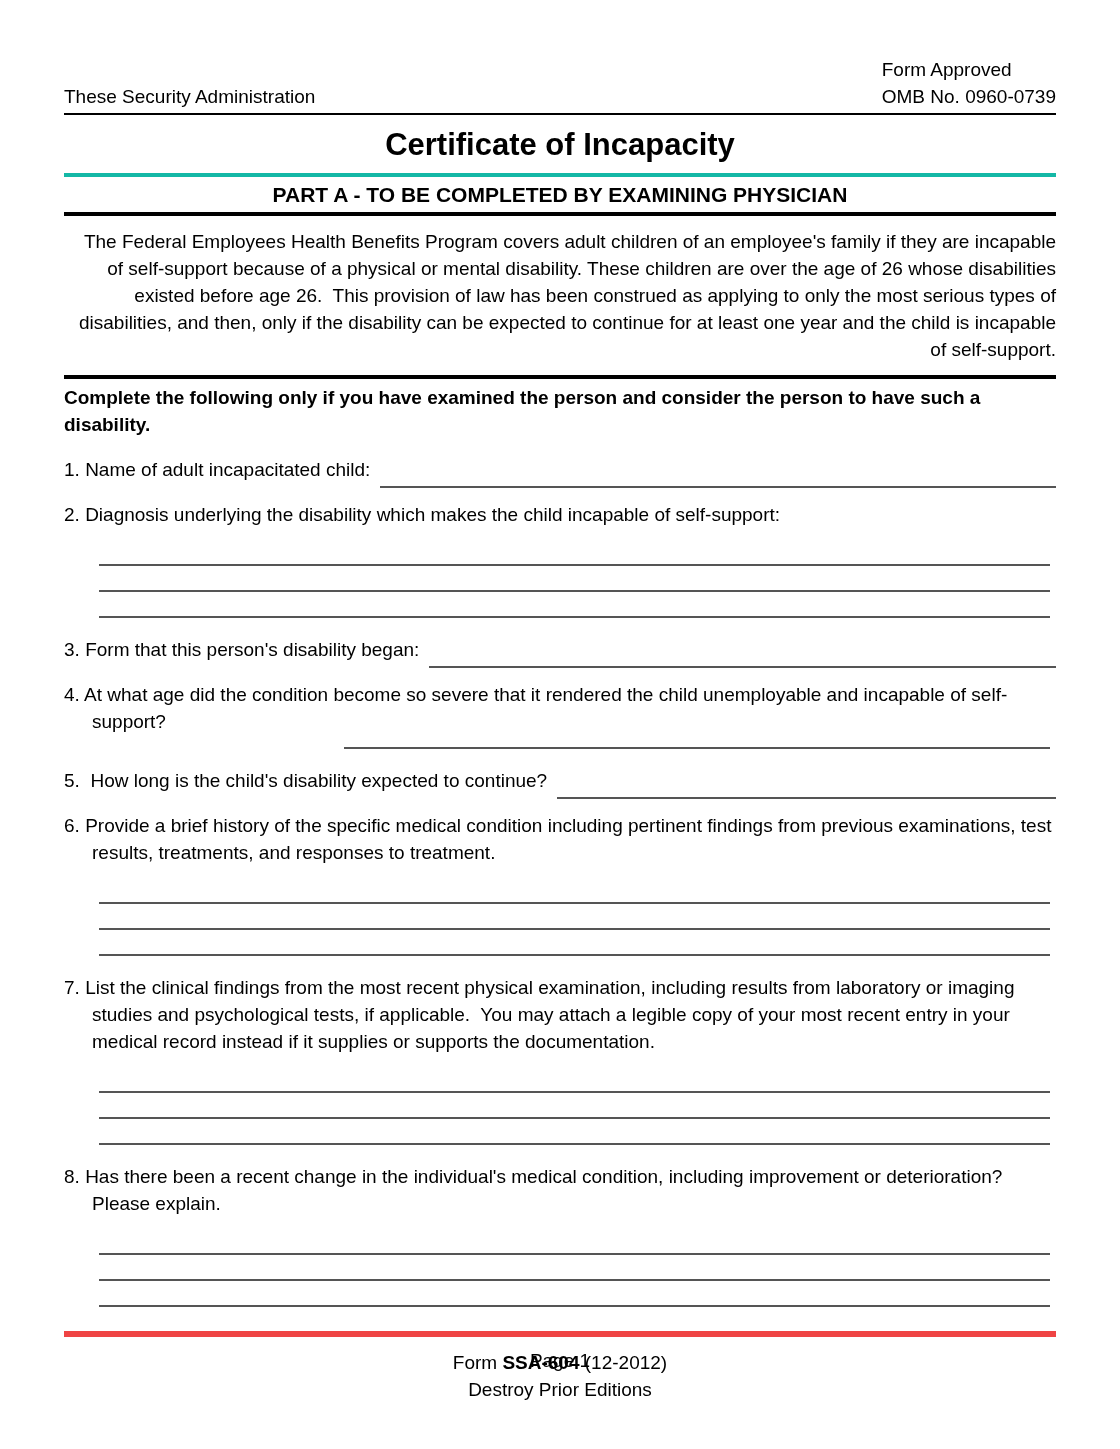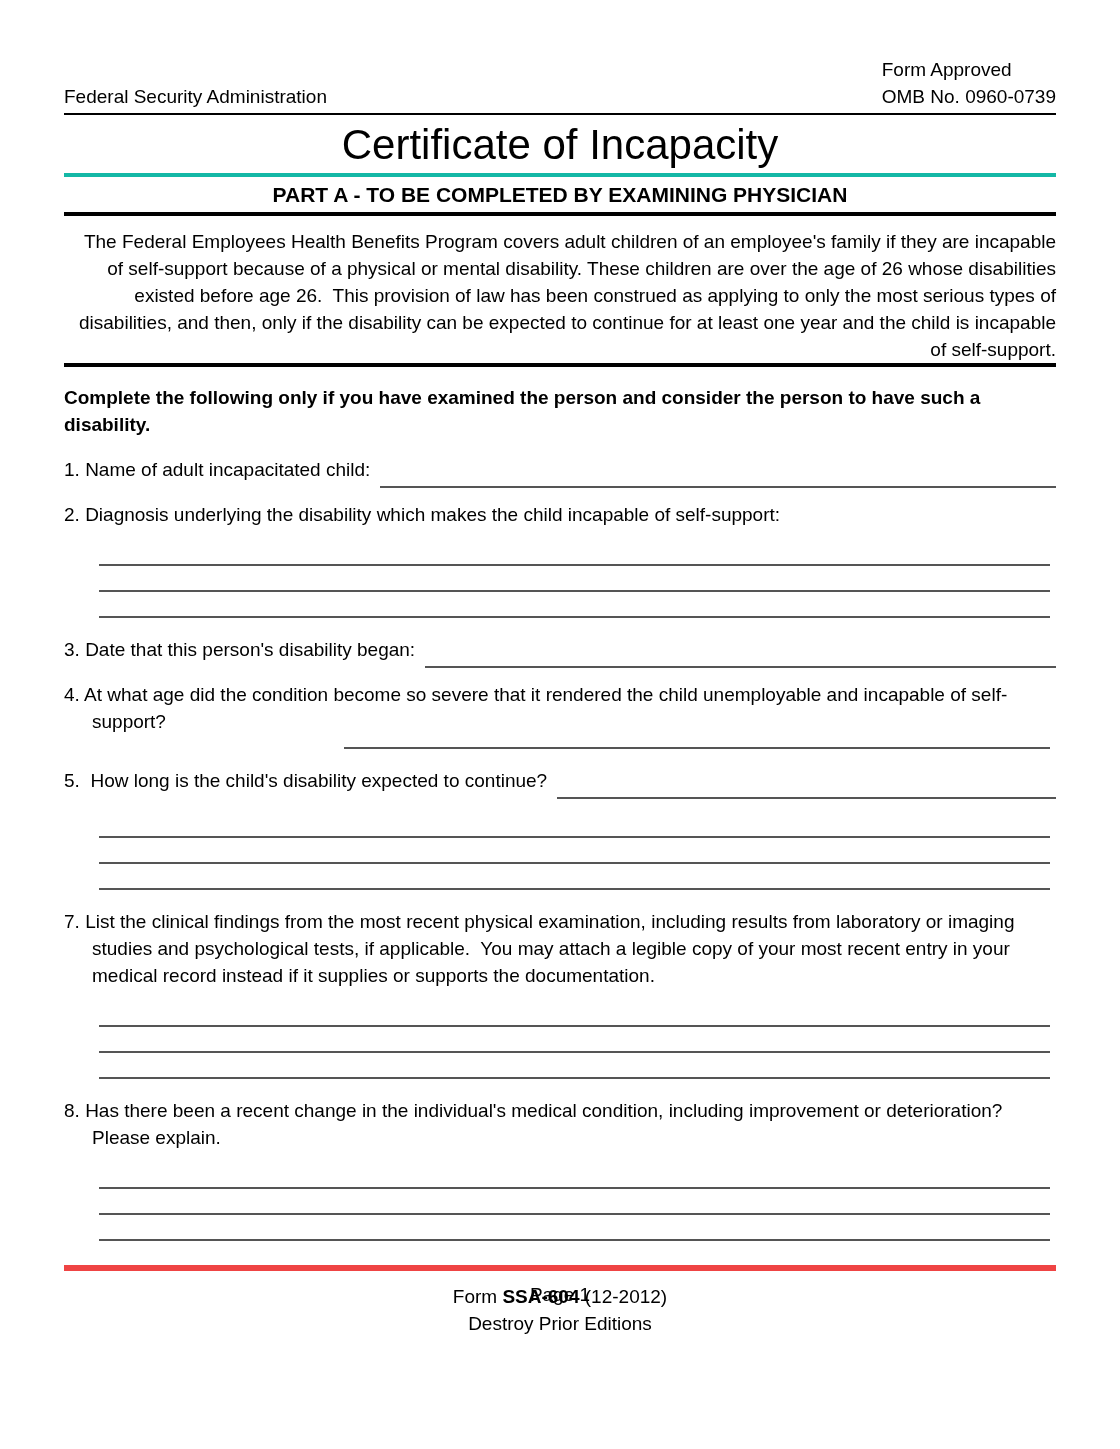--- a/index.html
+++ b/index.html
@@ -22,43 +22,44 @@
     justify-content: space-between;
     align-items: flex-end;
     border-bottom: 2px solid #000;
     padding-bottom: 3px;
   }
   .approval { text-align: left; }
 
   
   .title {
     text-align: center;
-    font-size: 42px;
+    font-size: 31px;
     line-height: 34px;
-    font-weight: normal;
+    font-weight: bold;
     margin: 13px 0 11px 0;
   }
   .part-a {
     border-top: 4px solid #14b8a6;
     border-bottom: 4px solid #000;
     text-align: center;
     font-weight: bold;
     font-size: 21px;
     padding: 4px 0;
   }
 
   .intro {
     margin: 12px 0 0 0;
     white-space: pre-wrap;
     text-align: right;
   }
 
   .instruction {
     border-top: 4px solid #000;
-    padding-top: 17px;
+    margin-top: 12px;
+    padding-top: 5px;
     font-weight: bold;
     white-space: pre-wrap;
   }
 
   
   .question { margin-top: 18px; }
   .q-flex { display: flex; align-items: stretch; }
   .q-label { white-space: pre; }
   .q-hang {
     padding-left: 28px;
@@ -100,21 +101,21 @@
     top: 10px;
   }
   .b { font-weight: bold; }
 </style>
 </head>
 <body>
 
 <div class="page">
 
   <header class="header-row">
-    <div>Federal Security Administration</div>
+    <div>These Security Administration</div>
     <div class="approval">
       <div>Form Approved</div>
       <div>OMB No. 0960-0739</div>
     </div>
   </header>
 
   <h1 class="title">Certificate of Incapacity</h1>
 
   <div class="part-a">PART A - TO BE COMPLETED BY EXAMINING PHYSICIAN</div>
 
@@ -130,35 +131,36 @@
   <div class="question">
     <div class="q-hang"><span>2.</span> <span>Diagnosis underlying the disability which makes the child incapable of self-support:</span></div>
     <div class="answer-lines">
       <div class="line"></div>
       <div class="line"></div>
       <div class="line"></div>
     </div>
   </div>
 
   <div class="question q-flex">
-    <div class="q-label"><span>3.</span> <span>Date that this person's disability began:</span></div>
+    <div class="q-label"><span>3.</span> <span>Form that this person's disability began:</span></div>
     <div class="fill-line"></div>
   </div>
 
   <div class="question">
     <div class="q-hang"><span>4.</span> <span>At what age did the condition become so severe that it rendered the child unemployable and incapable of self-support?</span></div>
     <div class="q4-line"></div>
   </div>
 
   <div class="question q-flex">
     <div class="q-label"><span>5.</span> <span> How long is the child's disability expected to continue?</span></div>
     <div class="fill-line"></div>
   </div>
 
   <div class="question">
+    <div class="q-hang"><span>6.</span> <span>Provide a brief history of the specific medical condition including pertinent findings from previous examinations, test results, treatments, and responses to treatment.</span></div>
     <div class="answer-lines">
       <div class="line"></div>
       <div class="line"></div>
       <div class="line"></div>
     </div>
   </div>
 
   <div class="question">
     <div class="q-hang"><span>7.</span> <span>List the clinical findings from the most recent physical examination, including results from laboratory or imaging studies and psychological tests, if applicable.  You may attach a legible copy of your most recent entry in your medical record instead if it supplies or supports the documentation.</span></div>
     <div class="answer-lines">

